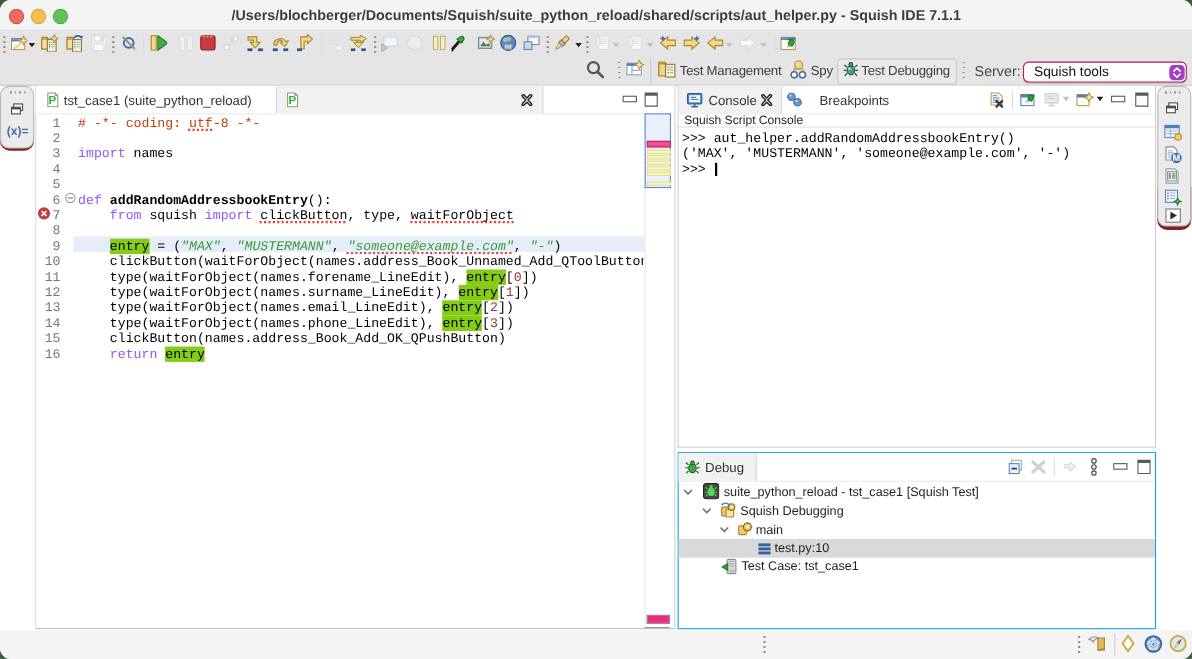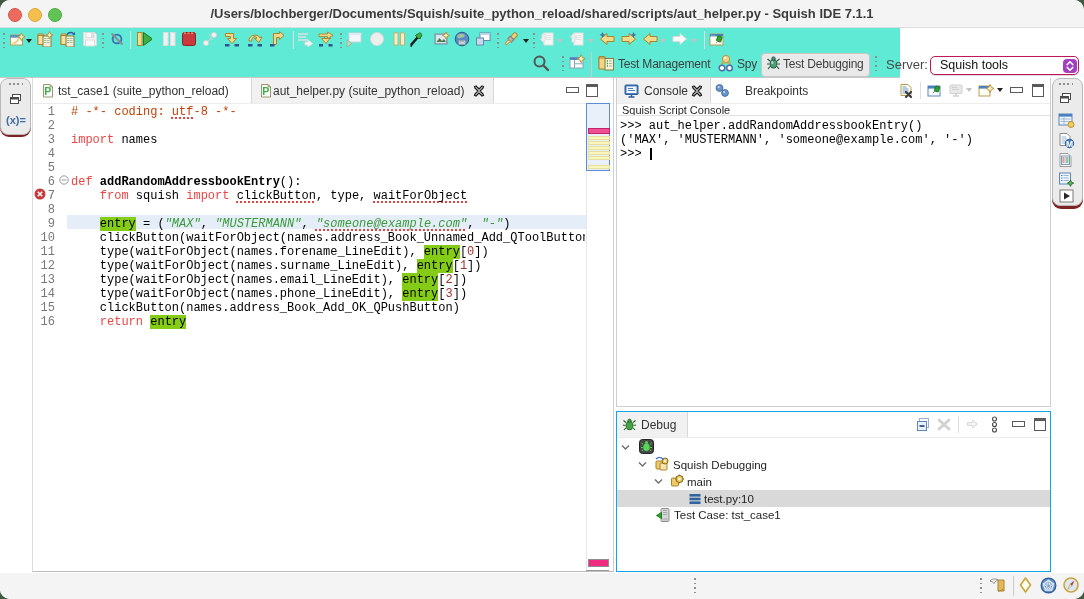--- a/index.html
+++ b/index.html
@@ -2,21 +2,21 @@
 <html><head><meta charset="utf-8"><style>
 html,body{margin:0;padding:0}
 body{width:1084px;height:599px;background:#3e5a40;font-family:"Liberation Sans",sans-serif;position:relative;overflow:hidden}
 .abs{position:absolute}
 #win{position:absolute;left:0;top:0;width:1084px;height:599px;background:#fff;border-radius:10px;overflow:hidden}
 
 #titlebar{left:0;top:0;width:1084px;height:27px;background:#f4f4f4;border-bottom:1px solid #dcdcdc}
 .light{width:12px;height:12px;border-radius:50%;top:8px}
 #title{left:0;top:0;width:1084px;height:27px;line-height:28px;text-align:center;font-size:13px;font-weight:bold;color:#3c3c3c}
 
-#toolbar{left:0;top:28px;width:900px;height:49px;background:#5eead4;border-bottom:1px solid #c9c9c9}
+#toolbar{left:0;top:28px;width:1084px;height:49px;background:#e5e5e5;border-bottom:1px solid #c9c9c9}
 .grip{width:2px;height:15px;background:repeating-linear-gradient(to bottom,#8f8f8f 0 1.6px,transparent 1.6px 4.6px);top:5px}
 .vsep{width:1px;background:#ddd;top:3px;height:18px}
 .ico{top:3px;width:16px;height:16px}
 .caret{width:0;height:0;border-left:3.5px solid transparent;border-right:3.5px solid transparent;border-top:4.5px solid #222;top:11px}
 .caretg{border-top-color:#c2c2c2}
 .btxt{font-size:12px;letter-spacing:-0.2px;color:#3f3f3f;top:29px}
 #tdbtn{left:761px;top:25px;width:107px;height:22px;background:#e9e9e9;border:1px solid #c7c7c7;border-radius:4px}
 #server{left:886px;top:29px;font-size:13px;color:#4a4a4a}
 #combo{left:930px;top:28px;width:147px;height:17px;background:#fff;border:1px solid #be185d;border-radius:5px;box-shadow:0 .5px 1px rgba(0,0,0,.15)}
 #combo .t{position:absolute;left:9px;top:1px;font-size:12.5px;color:#111}
@@ -28,21 +28,21 @@
 #rbot{left:616px;top:411px;width:433px;height:159px;background:#fff;border:1px solid #0ea5e9}
 .tabtext{font-size:12px;color:#333}
 .treetext{font-size:11.5px;color:#1f1f1f}
 .chev{width:9px;height:9px}
 .chev path{stroke:#6e6e6e;stroke-width:1.4;fill:none}
 .mono{font-family:"Liberation Mono",monospace;font-size:12px;white-space:pre}
 
 .ln{color:#787878;display:inline-block;width:22px;text-align:right}
 .ct{margin-left:16px}
 #codelines div{height:14px}
-.k{color:#ef4444}
+.k{color:#8b5cf6}
 .c{color:#c2410c}
 .s{color:#3a9b3a;font-style:italic}
 .n{color:#a33232}
 .hl{background:#84cc16}
 .sp{text-decoration:underline dotted #e04545 2px;text-underline-offset:2px}
 .fb{font-weight:bold}
 </style></head><body>
 <div id="win">
 
  <div class="abs" id="titlebar"></div>
@@ -358,21 +358,20 @@
         <path d="M2.5 1.5h6.5l2.5 2.5v10h-9z" fill="#fdfdfd" stroke="#9a9572"></path>
         <path d="M9 1.5l2.5 2.5h-2.5z" fill="#d9c9a2" stroke="#9a9572" stroke-width=".8"></path>
         <text x="6.7" y="11.8" font-size="10.5" font-weight="bold" fill="#3fae46" text-anchor="middle" font-family="Liberation Sans">P</text>
       </svg>
   <div class="abs tabtext" style="left:25px;top:6px">tst_case1 (suite_python_reload)</div>
   <svg class="abs" style="left:226px;top:5px" width="14" height="15" viewBox="0 0 14 15">
         <path d="M2.5 1.5h6.5l2.5 2.5v10h-9z" fill="#fdfdfd" stroke="#9a9572"></path>
         <path d="M9 1.5l2.5 2.5h-2.5z" fill="#d9c9a2" stroke="#9a9572" stroke-width=".8"></path>
         <text x="6.7" y="11.8" font-size="10.5" font-weight="bold" fill="#3fae46" text-anchor="middle" font-family="Liberation Sans">P</text>
       </svg>
-  <div class="abs tabtext" style="left:240px;top:6px">aut_helper.py (suite_python_reload)</div>
   <svg class="abs" style="left:440px;top:7px" width="12" height="12" viewBox="0 0 12 12">
         <path d="M1.5 1.5 L3 1 L6 4 L9 1 L10.5 1.5 L10 3 L7 6 L10 9 L10.5 10.5 L9 11 L6 8 L3 11 L1.5 10.5 L2 9 L5 6 L2 3 Z" fill="none" stroke="#222" stroke-width="1.3" stroke-linejoin="round"></path>
       </svg>
 
   <div class="abs" style="left:533px;top:9px;width:11px;height:4px;border:1px solid #5a5a5a"></div>
   <div class="abs" style="left:553px;top:6px;width:10px;height:9px;border:1px solid #5a5a5a;border-top-width:3px"></div>
 
   <div class="abs" style="left:34px;top:137px;width:519px;height:14px;background:#e4edf8"></div>
   <div id="codelines" class="abs mono" style="left:0;top:27px;line-height:14px;width:552px;overflow:hidden"><div><span class="ln">1</span><span class="ct"><span class="c"># -*- coding: <span class="sp">utf</span>-8 -*-</span></span></div><div><span class="ln">2</span><span class="ct"></span></div><div><span class="ln">3</span><span class="ct"><span class="k">import</span> names</span></div><div><span class="ln">4</span><span class="ct"></span></div><div><span class="ln">5</span><span class="ct"></span></div><div><span class="ln">6</span><span class="ct"><span class="k">def</span> <span class="fb">addRandomAddressbookEntry</span>():</span></div><div><span class="ln">7</span><span class="ct">    <span class="k">from</span> squish <span class="k">import</span> <span class="sp">clickButton</span>, type, <span class="sp">waitForObject</span></span></div><div><span class="ln">8</span><span class="ct"></span></div><div><span class="ln">9</span><span class="ct">    <span class="hl">entry</span> = (<span class="s">"MAX"</span>, <span class="s">"MUSTERMANN"</span>, <span class="s sp">"someone@example.com"</span>, <span class="s">"-"</span>)</span></div><div><span class="ln">10</span><span class="ct">    clickButton(waitForObject(names.address_Book_Unnamed_Add_QToolButton))</span></div><div><span class="ln">11</span><span class="ct">    type(waitForObject(names.forename_LineEdit), <span class="hl">entry</span>[<span class="n">0</span>])</span></div><div><span class="ln">12</span><span class="ct">    type(waitForObject(names.surname_LineEdit), <span class="hl">entry</span>[<span class="n">1</span>])</span></div><div><span class="ln">13</span><span class="ct">    type(waitForObject(names.email_LineEdit), <span class="hl">entry</span>[<span class="n">2</span>])</span></div><div><span class="ln">14</span><span class="ct">    type(waitForObject(names.phone_LineEdit), <span class="hl">entry</span>[<span class="n">3</span>])</span></div><div><span class="ln">15</span><span class="ct">    clickButton(names.address_Book_Add_OK_QPushButton)</span></div><div><span class="ln">16</span><span class="ct">    <span class="k">return</span> <span class="hl">entry</span></span></div>
   </div>
@@ -494,20 +493,21 @@
       </svg>
   <svg class="abs chev" style="left:37px;top:65px">
         <path d="M1 2.5l3.5 3.5L8 2.5"></path>
       </svg>
   <svg class="abs" style="left:22px;top:27px" width="15" height="15" viewBox="0 0 15 15">
         <rect x="0.5" y="0.5" width="14" height="14" rx="3" fill="#454a45" stroke="#222"></rect>
         <ellipse cx="7.5" cy="8.2" rx="3.2" ry="3.8" fill="#57d657"></ellipse>
         <circle cx="7.5" cy="3.4" r="1.5" fill="#57d657"></circle>
         <path d="M4.2 5.5L2.5 4M3.9 8.5H2M4.2 10.5L3 12M10.8 5.5L12.5 4M11.1 8.5H13M10.8 10.5L12 12" stroke="#57d657" stroke-width="1"></path>
       </svg>
+  <div class="abs treetext" style="left:41px;top:30px">suite_python_reload - tst_case1 [Squish Test]</div>
   <svg class="abs" style="left:37px;top:44px" width="16" height="16" viewBox="0 0 16 16">
         <rect x="2" y="5" width="7" height="8" rx="1" fill="#f0c96a" stroke="#a8862e"></rect>
         <rect x="6" y="7" width="7" height="7" rx="1" fill="#f7e3ae" stroke="#a8862e"></rect>
         <circle cx="11" cy="5" r="3" fill="#e8c75a" stroke="#8a6d20"></circle>
         <circle cx="11" cy="5" r="1.2" fill="#fdf6dd"></circle>
         <path d="M2 3c2-2 5-2 7 0" stroke="#4b79c9" stroke-width="1.4" fill="none"></path>
         <path d="M9 2l1 2-2.4 0z" fill="#4b79c9"></path>
       </svg>
   <div class="abs treetext" style="left:56px;top:47px">Squish Debugging</div>
   <svg class="abs" style="left:53px;top:61px" width="15" height="15" viewBox="0 0 15 15">

